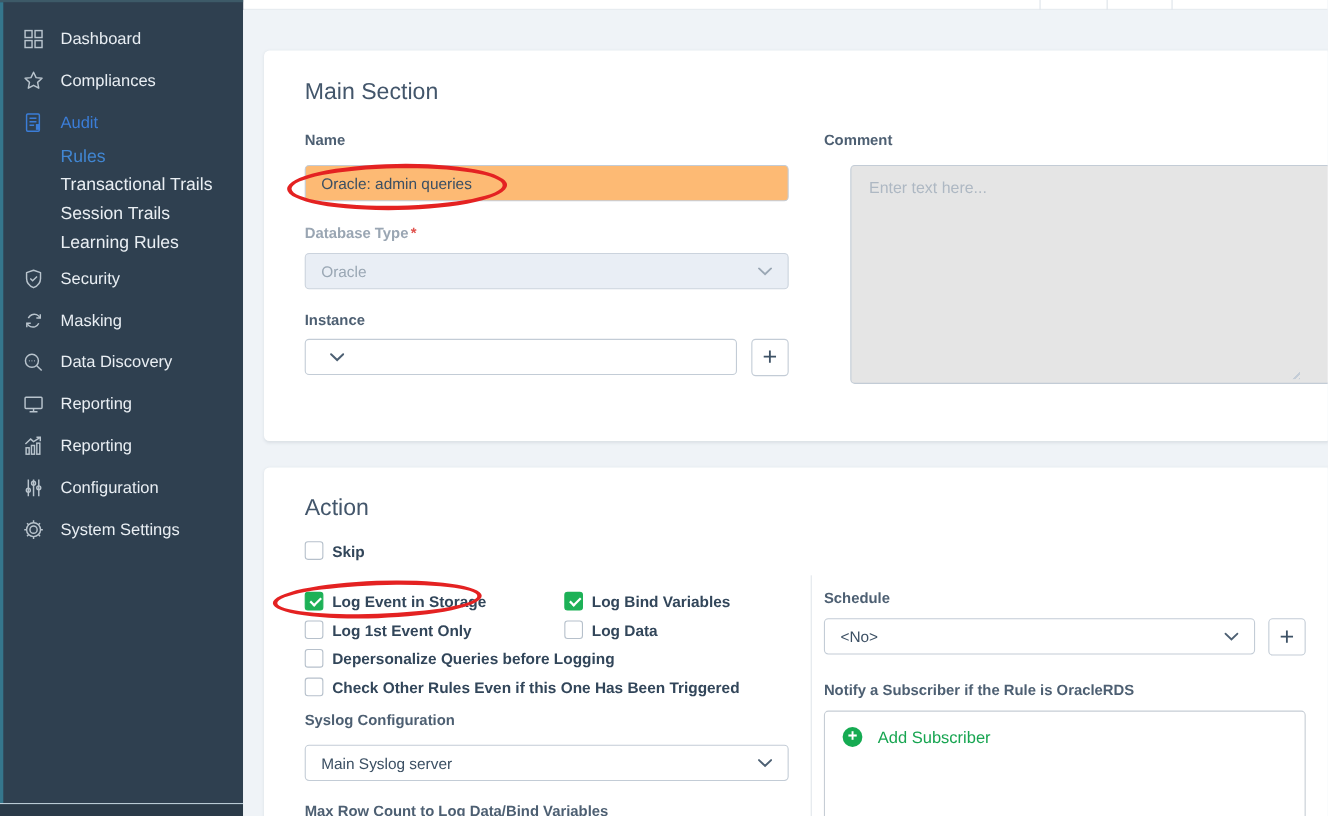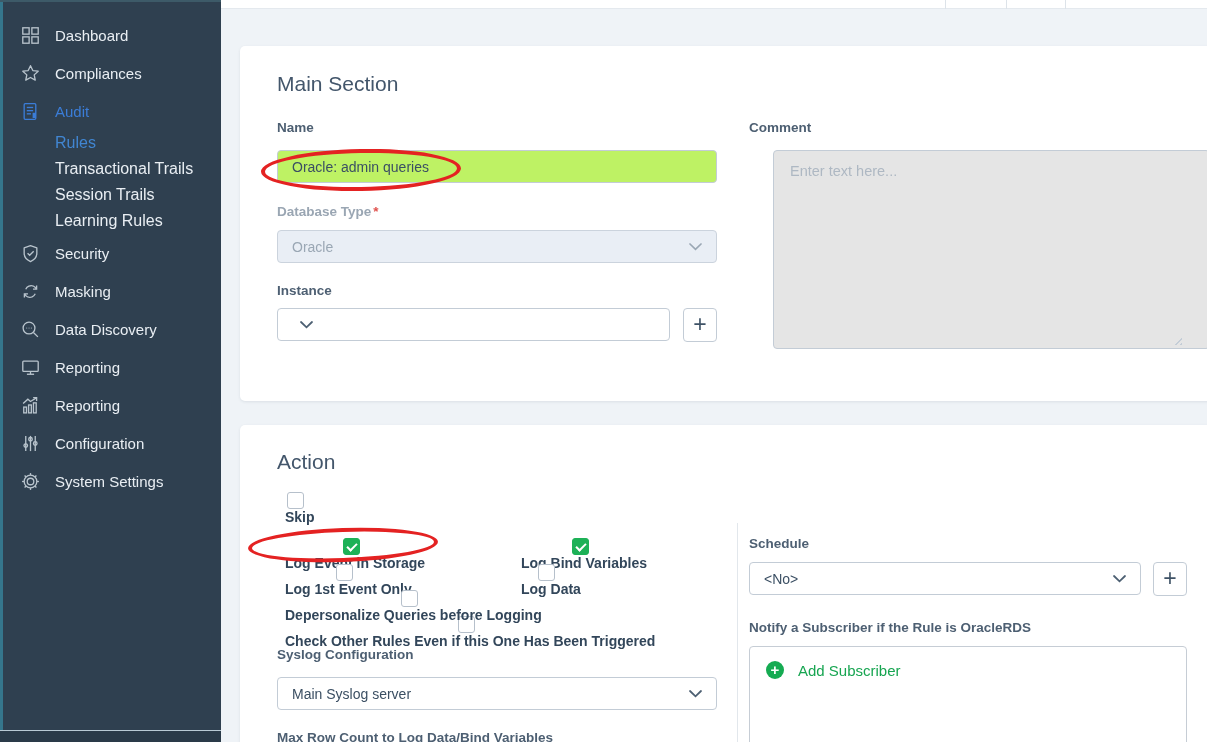--- a/index.html
+++ b/index.html
@@ -40,36 +40,36 @@
   .nav-sub.active{color:#4186d2;}
   
   .main{position:absolute;left:221px;top:9px;right:0;bottom:0;background:var(--bg);}
   .card{position:absolute;left:19px;right:-12px;background:#fff;border-radius:5px;box-shadow:0 1px 3px rgba(40,60,80,.10);}
   .card-main{top:37px;height:355px;}
   .card-action{top:416px;bottom:-12px;}
   .section-title{position:absolute;left:37px;font-size:21px;font-weight:500;color:#43566b;}
   .fld-label{position:absolute;font-size:13.5px;font-weight:700;color:var(--label);}
   .fld-label.disabled{color:#9aa6b3;}
   .req{color:#e0524d;margin-left:2px;}
-  .text-input{position:absolute;height:33px;border:1px solid var(--border);border-radius:4px;background:#bef264;
+  .text-input{position:absolute;height:33px;border:1px solid var(--border);border-radius:4px;background:#fdba74;
     font-family:"Liberation Sans",sans-serif;font-size:14px;color:var(--input-text);padding:0 14px;outline:none;width:440px;}
   .select{position:absolute;height:33px;border:1px solid var(--border);border-radius:4px;background:#fff;
     display:flex;align-items:center;padding:0 14px;font-size:14px;color:var(--input-text);cursor:pointer;}
   .select .sel-text{flex:1;white-space:nowrap;overflow:hidden;}
   .select.disabled{background:#e9eef5;border-color:#cbd3dd;color:#9aa7b4;cursor:default;}
   .chev{display:inline-flex;margin-left:8px;}
   .plus-btn{position:absolute;width:34px;height:34px;border:1px solid var(--border);border-radius:4px;background:#fff;
     display:flex;align-items:center;justify-content:center;cursor:pointer;}
   .plus-glyph{font-size:23px;font-weight:400;color:#3e5266;line-height:1;margin-top:-2px;}
   .comment-area{position:absolute;border:1px solid var(--border);border-radius:4px;background:#e5e5e5;resize:none;outline:none;
     font-family:"Liberation Sans",sans-serif;font-size:14.5px;color:var(--input-text);padding:12px 16px;margin-left:24px;}
   .comment-area::placeholder{color:#aeb8c3;}
   .resize-handle{position:absolute;width:10px;height:10px;background:repeating-linear-gradient(135deg,transparent 0 2px,#c4cdd7 2px 3.5px);clip-path:polygon(100% 0,100% 100%,0 100%);cursor:nwse-resize;}
   
-  .check-row{position:absolute;display:flex;align-items:center;height:17px;cursor:pointer;flex-direction:column;}
+  .check-row{position:absolute;display:flex;align-items:center;height:17px;cursor:pointer;}
   .checkbox{width:17px;height:17px;border:1px solid #b6c0cb;border-radius:3px;background:#fff;position:relative;flex:none;}
   .checkbox.checked{background:var(--checked-green);border-color:var(--checked-green);}
   .checkbox.checked::after{content:"";position:absolute;left:3.5px;top:4px;width:8px;height:4px;
     border-left:2px solid #fff;border-bottom:2px solid #fff;transform:rotate(-45deg);}
   .check-label{margin-left:8px;font-size:14px;font-weight:600;color:#32465a;white-space:nowrap;}
   .v-divider{position:absolute;width:1px;background:#e2e7ec;}
   
   .subscriber-box{position:absolute;border:1px solid #c6cdd5;border-radius:4px;background:#fff;}
   .add-subscriber{position:absolute;left:16px;top:14px;display:flex;align-items:center;cursor:pointer;}
   .green-plus{width:18px;height:18px;border-radius:50%;background:#15ab52;color:#fff;font-size:15px;font-weight:700;

